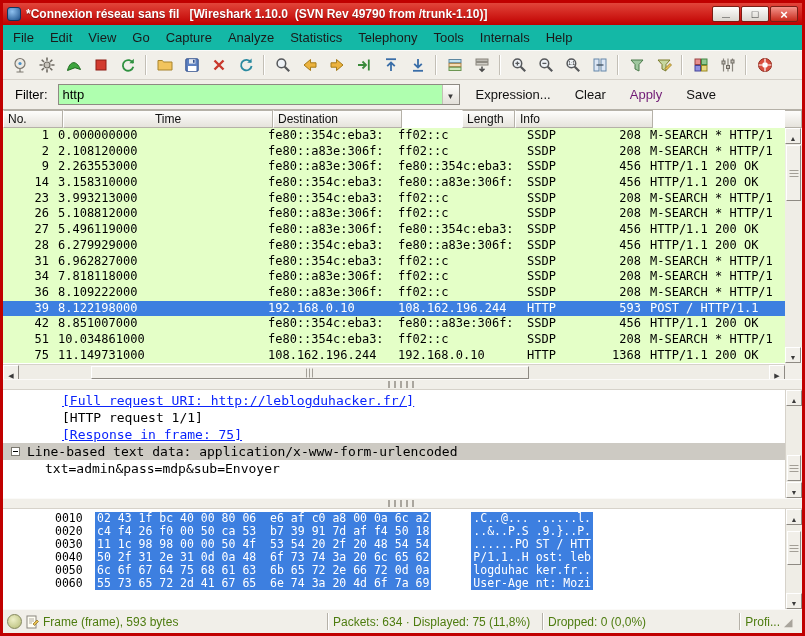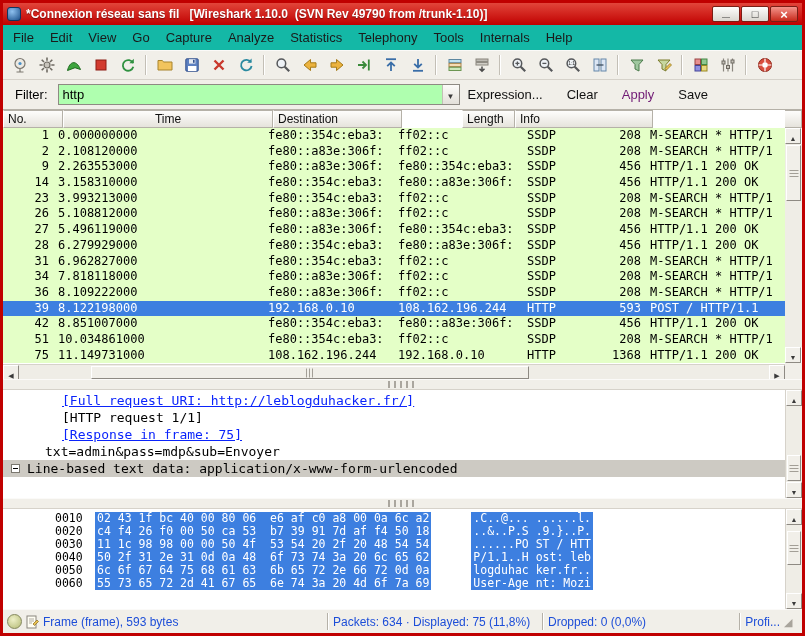--- a/index.html
+++ b/index.html
@@ -37,21 +37,21 @@
   .tb-sep{width:2px;height:20px;margin:0 4px;border-left:1px solid #c3bfb6;border-right:1px solid #fff;}
 
   
   .filterbar{height:29px;flex:0 0 29px;display:flex;align-items:center;gap:6px;padding:2px 8px;background:#f1efe9;}
   .filter-label{font-size:13px;border:none;background:transparent;padding:2px 4px;}
   .filter-combo{width:402px;height:21px;display:flex;border:1px solid #8e8a83;background:#fff;}
   .filter-input{flex:1;border:none;outline:none;background:var(--filter_valid_bg,#afffaf);
     font-family:"Liberation Sans",sans-serif;font-size:13px;padding:0 4px;}
   .filter-drop{width:17px;border:none;border-left:1px solid #c3bfb6;background:linear-gradient(#fcfbf9,#e3e0d9);
     display:flex;align-items:center;justify-content:center;padding:0;}
-  .filter-buttons{display:flex;align-items:center;gap:20px;margin-left:0;}
+  .filter-buttons{display:flex;align-items:center;gap:20px;margin-left:8px;}
   .filter-btn{border:none;background:transparent;font-size:13px;color:#111;padding:2px 2px;}
   .filter-btn.disabled{color:#701a75;}
 
   
   .sb-btn{width:16px;height:16px;flex:0 0 16px;background:#f1efe9;border:1px solid;
     border-color:#fff #8e8a83 #8e8a83 #fff;display:flex;align-items:center;justify-content:center;}
   .ar::after{font-size:7px;color:#3a3a3a;line-height:1;}
   .ar.u::after{content:"▲";} .ar.d::after{content:"▼";}
   .ar.l::after{content:"◀";} .ar.r::after{content:"▶";}
   .ar.small::after{font-size:8px;}
@@ -104,21 +104,21 @@
   .hex-bytes,.hex-ascii{background:var(--selected_row_bg,#3d7fe0);color:#fff;padding:0 2px;}
   .hex-ascii{margin-left:40px;}
 
   
   .statusbar{height:24px;flex:0 0 24px;display:flex;align-items:center;gap:4px;padding:0 4px;
     background:#f1efe9;border-top:1px solid #fbfaf8;font-size:12px;}
   .expert-led{width:15px;height:15px;flex:0 0 15px;border-radius:50%;padding:0;
     background:radial-gradient(circle at 40% 35%,#eef0c8,#b4ba74);border:1px solid #84885c;}
   .comment-btn{border:none;background:transparent;padding:0;height:15px;display:flex;align-items:center;}
   .status-sections{flex:1;display:flex;align-items:center;gap:4px;overflow:hidden;height:100%;}
-  .status-sec{white-space:pre;overflow:hidden;color:#1d4ed8;}
+  .status-sec{white-space:pre;overflow:hidden;color:#4d7c0f;}
   .status-sep{width:2px;height:17px;flex:0 0 2px;border-left:1px solid #b5b1a8;border-right:1px solid #fff;}
   .status-spacer{flex:1;}
   .resize-grip{width:14px;height:16px;flex:0 0 14px;color:#a8a49c;font-size:11px;line-height:16px;}
   .resize-grip::after{content:"◢";}
 </style>
 </head>
 <body>
 
 <div class="window">
 
@@ -397,22 +397,22 @@
 
   <div class="splitter">
       <div class="grip3"></div>
     </div>
 
   <div class="details-pane">
     <div class="det-main">
         <div class="det-line" style="padding-left: 59px;"><span class="det-link">[Full request URI: http://leblogduhacker.fr/]</span></div>
         <div class="det-line" style="padding-left: 59px;"><span class="det-text">[HTTP request 1/1]</span></div>
         <div class="det-line" style="padding-left: 59px;"><span class="det-link">[Response in frame: 75]</span></div>
+        <div class="det-line selected" style="padding-left: 8px;"><span class="exp"></span><span class="det-text">Line-based text data: application/x-www-form-urlencoded</span></div>
         <div class="det-line" style="padding-left: 42px;"><span class="det-text">txt=admin&amp;pass=mdp&amp;sub=Envoyer</span></div>
-        <div class="det-line selected" style="padding-left: 8px;"><span class="exp"></span><span class="det-text">Line-based text data: application/x-www-form-urlencoded</span></div>
       </div>
     <div class="vscroll">
       <div class="sb-btn">
           <span class="ar u"></span>
         </div>
       <div class="sb-track">
         <div class="sb-thumb v" style="bottom:1px;height:26px;">
             <div class="griph"></div>
           </div>
       </div>

